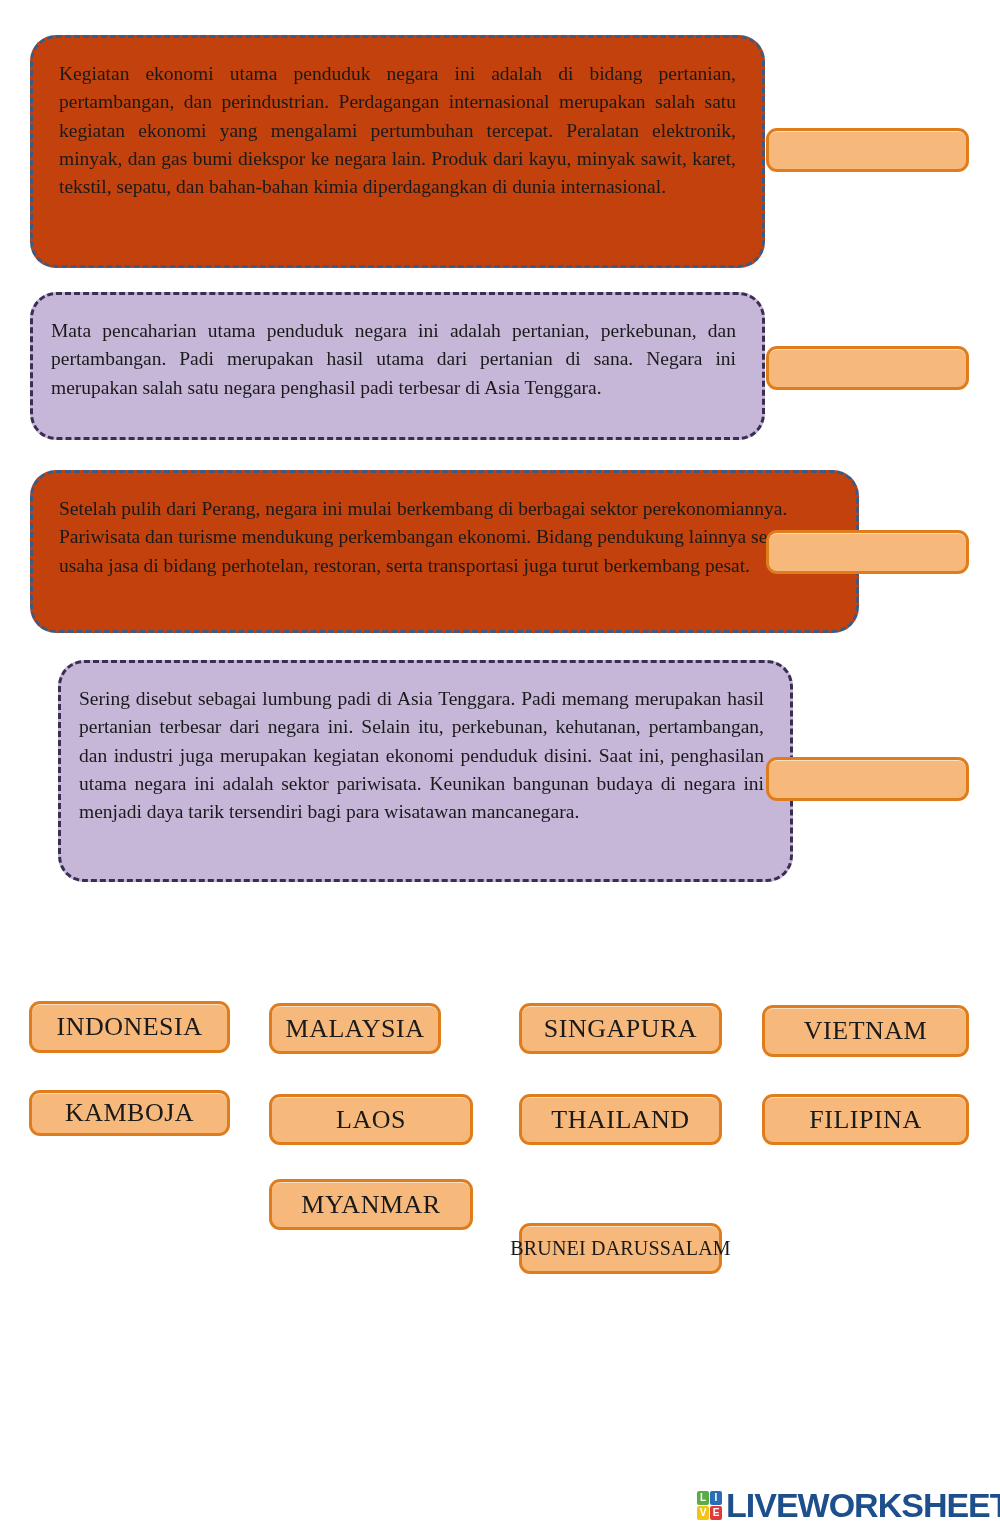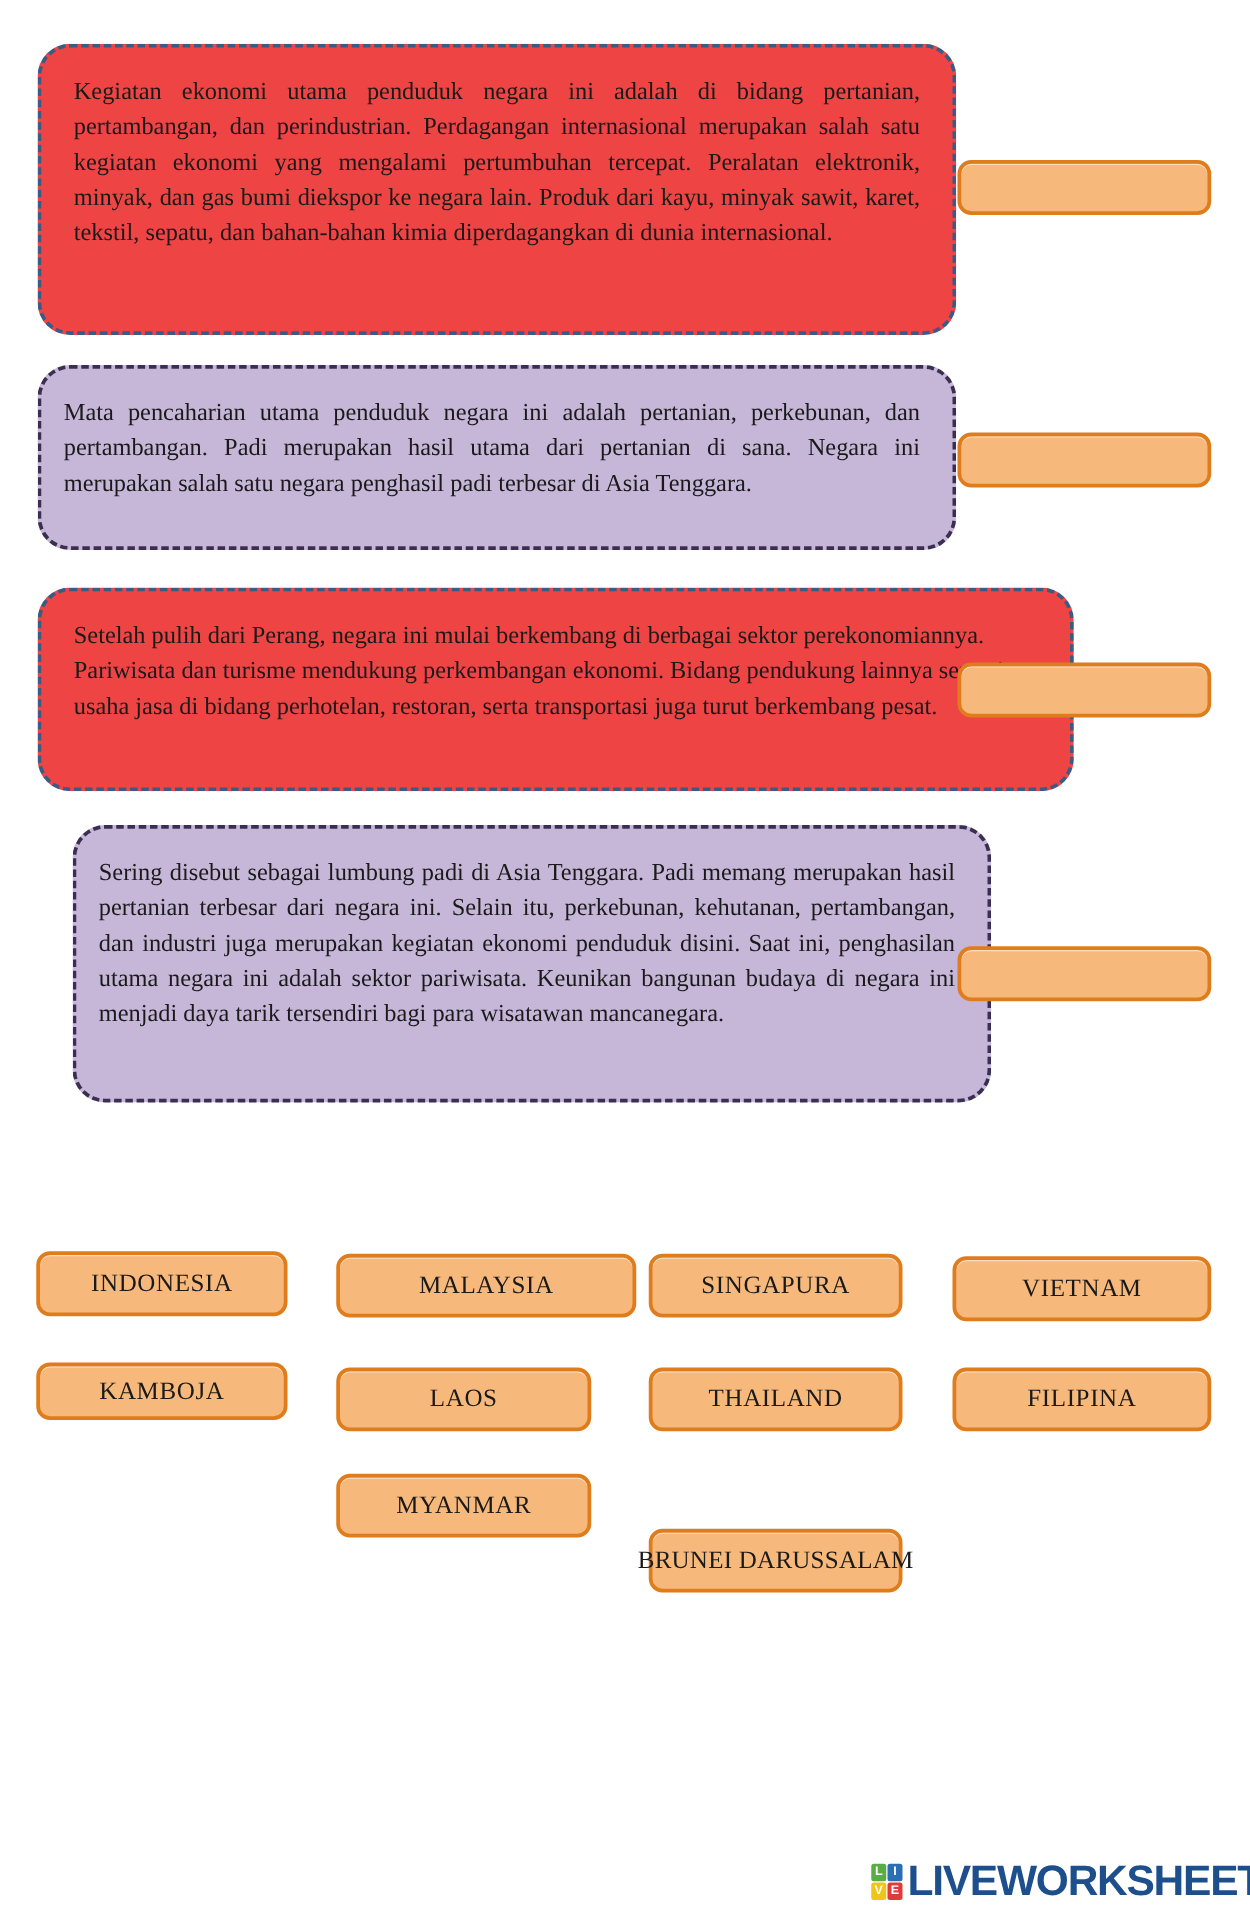--- a/index.html
+++ b/index.html
@@ -23,21 +23,21 @@
     border-width: 3px;
     border-radius: 26px;
     padding: 22px 26px 18px 26px;
     font-size: 19.5px;
     line-height: 1.45;
     color: #1a1a1a;
     text-align: justify;
     text-justify: inter-word;
   }
   .passage.blue {
-    background: #ef4444;
+    background: #c2410c;
     border-color: #3b5a84;
   }
   .passage.purple {
     background: #c6b7d9;
     border-color: #3a2f52;
     padding-left: 18px;
   }
   .passage p {
     margin: 0;
   }
@@ -59,21 +59,21 @@
   .word-chip {
     position: absolute;
     box-sizing: border-box;
     background: #f7b87b;
     border: 3px solid #df7d1d;
     border-radius: 11px;
     display: flex;
     align-items: center;
     justify-content: center;
     color: #1a1a1a;
-    font-size: 20px;
+    font-size: 26px;
     letter-spacing: .5px;
     box-shadow: inset 0 1px 0 rgba(255,255,255,.55);
     white-space: nowrap;
   }
   .word-chip.small { font-size: 20px; letter-spacing: .2px; margin-top: 44px; }
 
   
   #footer-logo {
     position: absolute;
     left: 697px;
@@ -136,21 +136,21 @@
 <div class="drop-target" style="left:766px; top:346px; width:203px; height:44px;"></div>
 
 <div class="drop-target" style="left:766px; top:530px; width:203px; height:44px;"></div>
 
 <div class="drop-target" style="left:766px; top:757px; width:203px; height:44px;"></div>
 
 <div class="word-chip" style="left:29px; top:1001px; width:201px; height:52px;">
   <span>INDONESIA</span>
 </div>
 
-<div class="word-chip" style="left:269px; top:1003px; width:240px; height:51px;">
+<div class="word-chip" style="left:269px; top:1003px; width:172px; height:51px;">
   <span>MALAYSIA</span>
 </div>
 
 <div class="word-chip" style="left:519px; top:1003px; width:203px; height:51px;">
   <span>SINGAPURA</span>
 </div>
 
 <div class="word-chip" style="left:762px; top:1005px; width:207px; height:52px;">
   <span>VIETNAM</span>
 </div>

